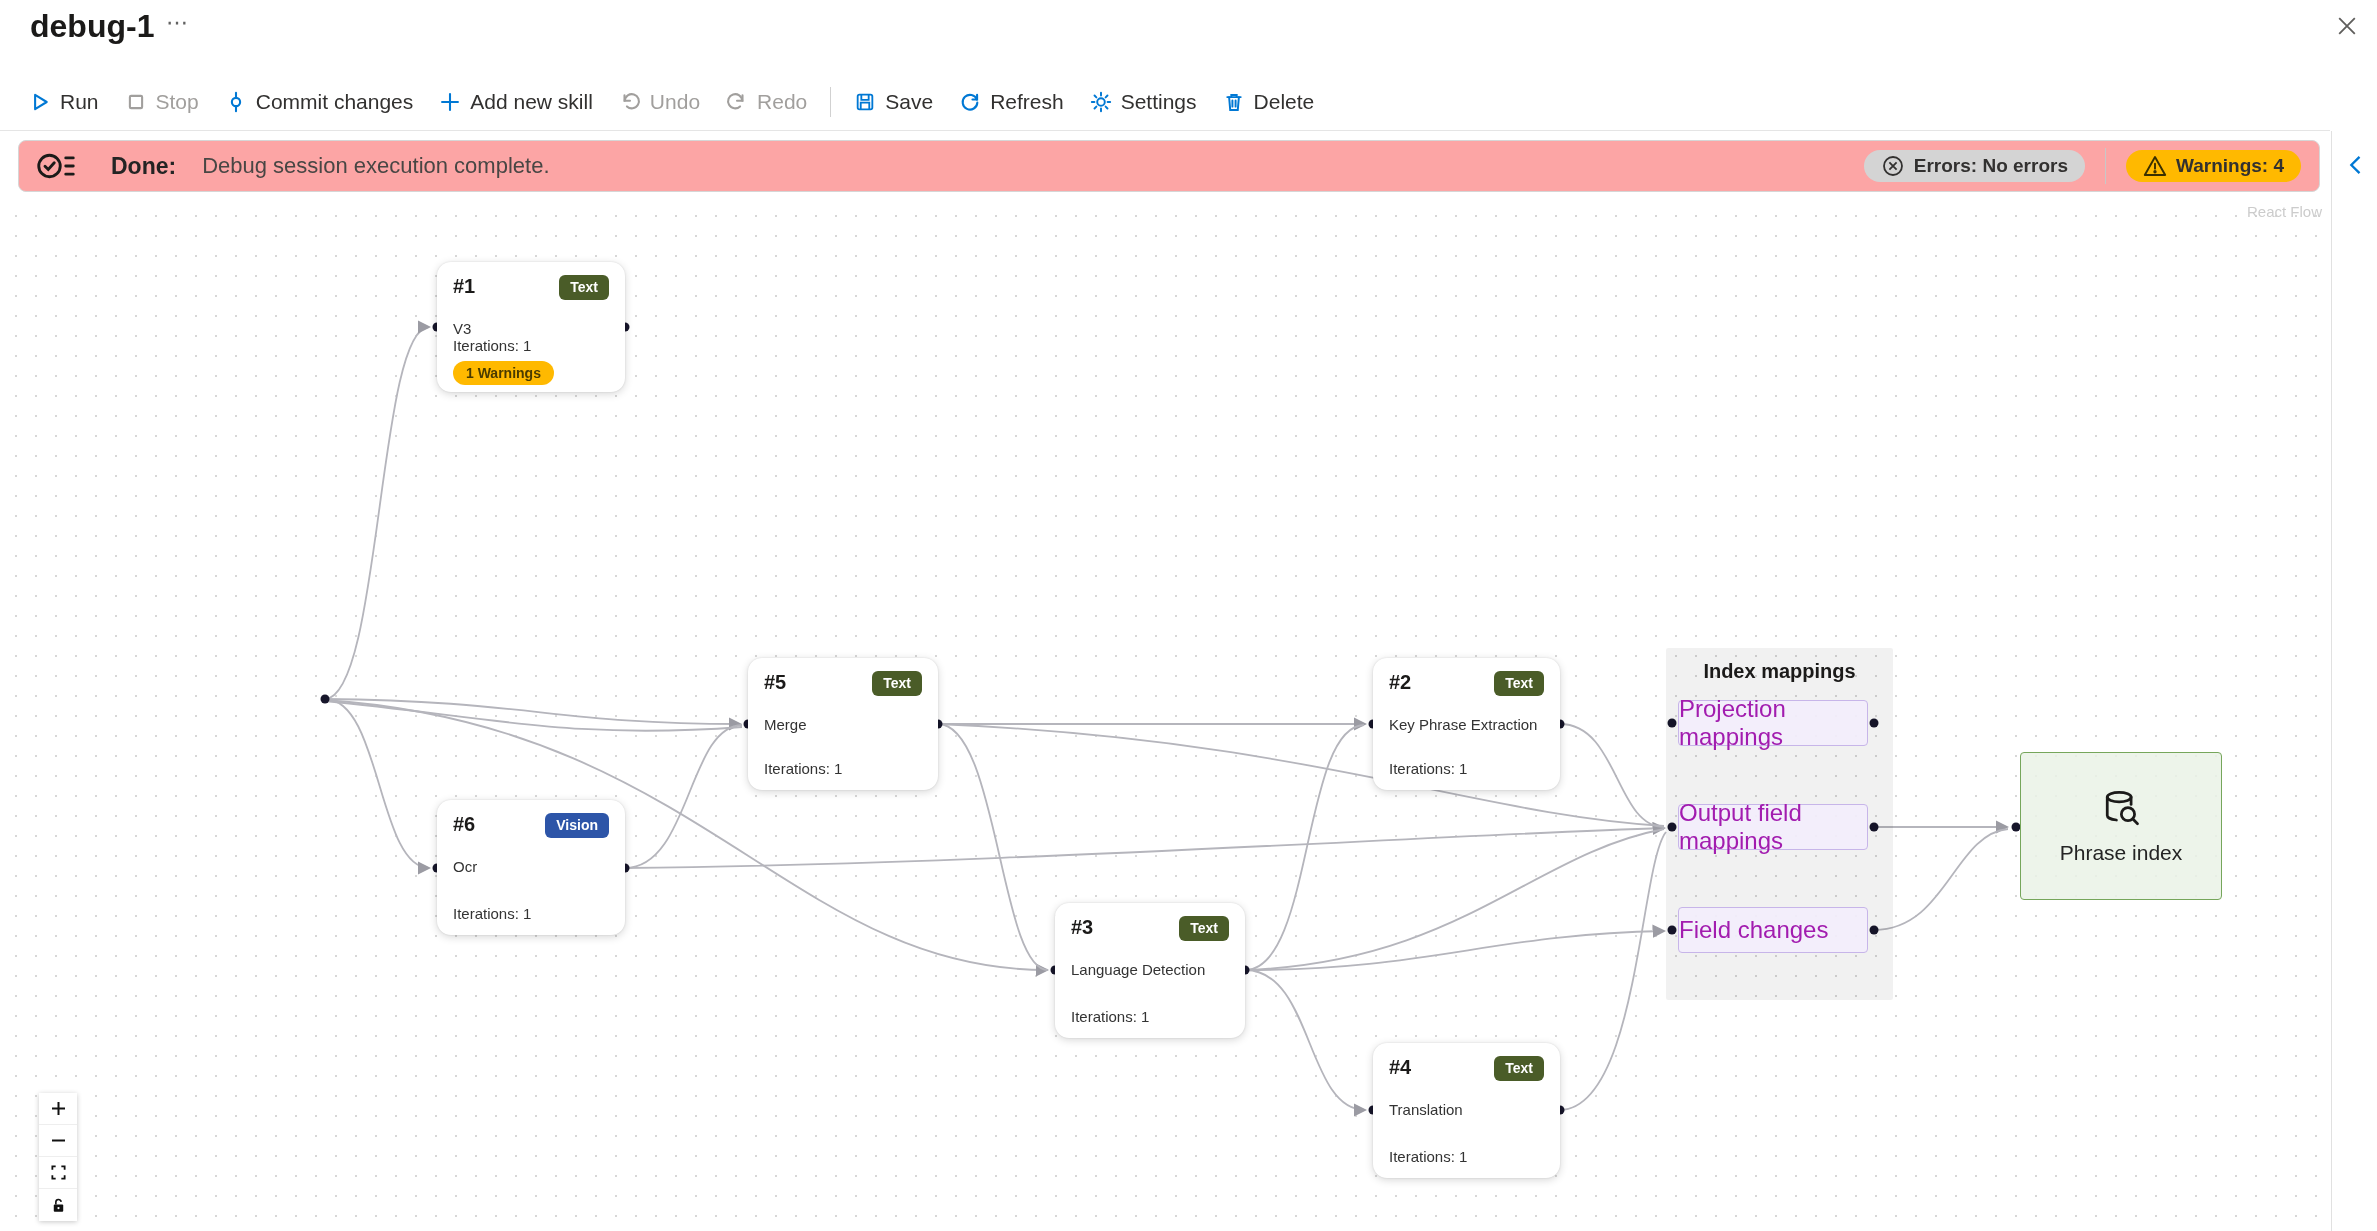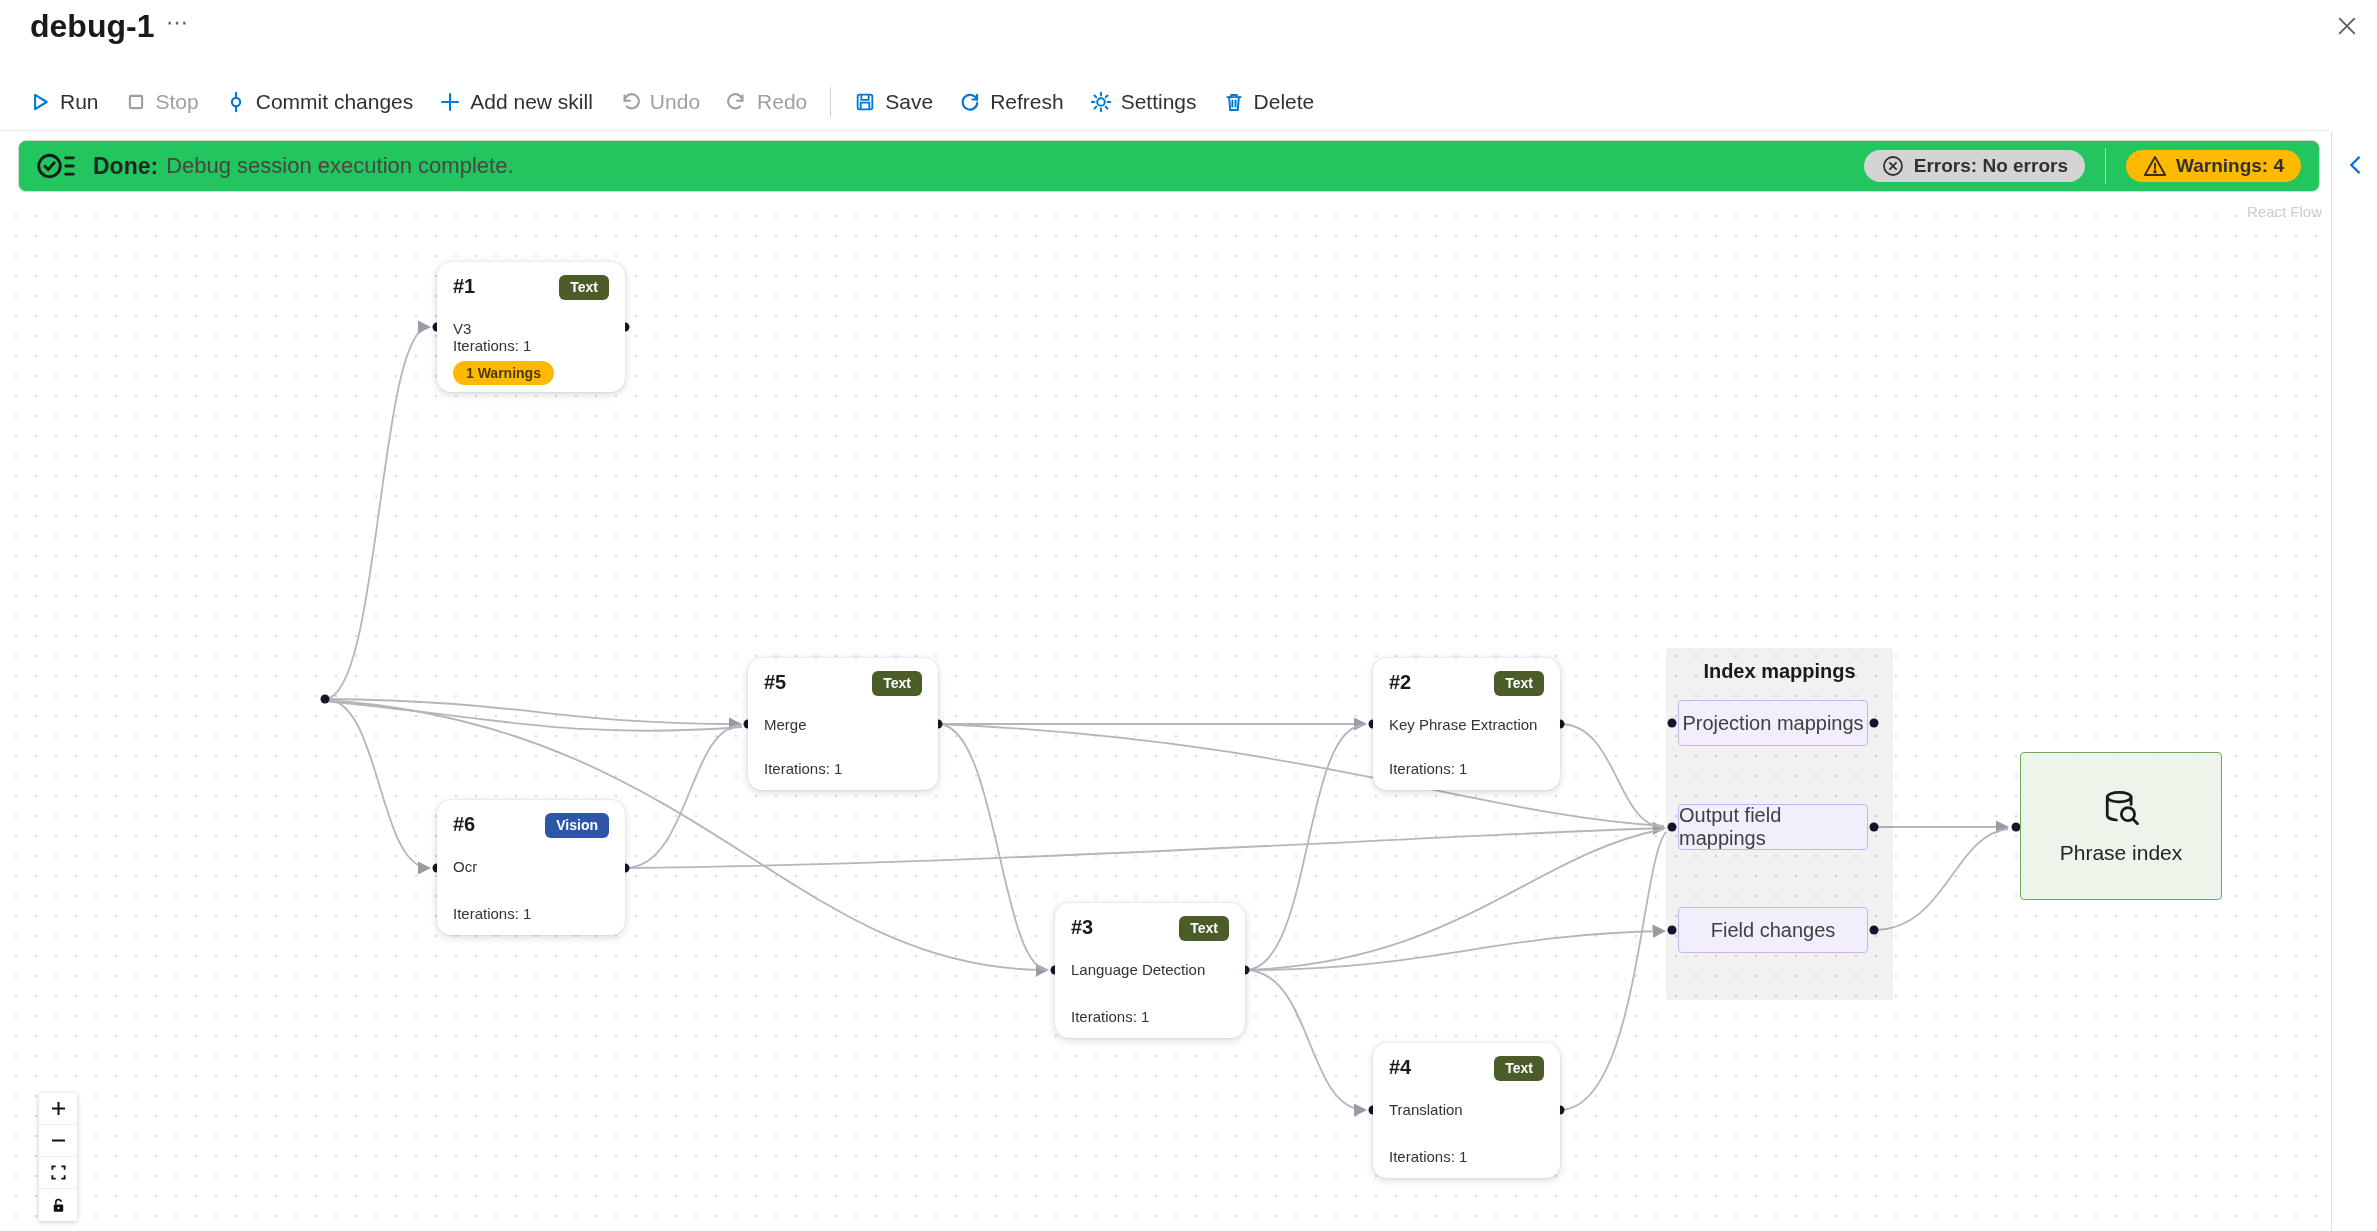--- a/index.html
+++ b/index.html
@@ -18,22 +18,22 @@
   .toolbar { position:absolute; top:80px; left:16px; height:44px; display:flex; align-items:center; }
   .tb-item { display:flex; align-items:center; gap:9px; padding:0 13px; height:40px;
     font-size:21px; color:#323130; border-radius:4px; cursor:pointer; white-space:nowrap; }
   .tb-item.disabled { color:#a19f9d; cursor:default; }
   .tb-item svg { display:block; }
   .tb-sep { width:1px; height:30px; background:#d1d1d1; margin:0 10px; }
   .toolbar-rule { position:absolute; top:130px; left:0; width:2330px; height:1px; background:#e5e5e5; }
 
   
   .status-bar { position:absolute; top:140px; left:18px; width:2302px; height:52px;
-    background:#22c55e; border:1px solid #d6d6d6; border-radius:8px;
-    display:flex; align-items:center; padding:0 18px; }
+    background:#fca5a5; border:1px solid #d6d6d6; border-radius:8px;
+    display:flex; align-items:center; padding:0 18px;gap:18px; }
   .done-label { font-size:23px; font-weight:700; margin-left:16px; color:#242424; }
   .status-message { font-size:22px; color:#484644; margin-left:8px; }
   .status-right { margin-left:auto; display:flex; align-items:center; gap:20px; }
   .pill { height:32px; border-radius:16px; display:flex; align-items:center; gap:9px;
     padding:0 17px; font-size:19px; font-weight:600; color:#323130; cursor:pointer; }
   .errors-pill { background:#d4d4d4; }
   .warnings-pill { background:#ffb900; }
   .pill-sep { width:1px; height:36px; background:#c8c8c8; }
 
   
@@ -76,21 +76,21 @@
     background:rgba(234,242,230,.85); border:1.5px solid #76a65b; border-radius:4px;
     display:flex; flex-direction:column; align-items:center; justify-content:center; gap:10px;
     font-size:21px; cursor:pointer; }
 
   
   .group { position:absolute; left:1658px; top:448px; width:227px; height:352px;
     background:rgba(0,0,0,.055); border-radius:2px;margin-left:8px; }
   .group-title { text-align:center; font-weight:700; font-size:20px; margin-top:12px; color:#1b1a19; }
   .chip { position:absolute; width:190px; height:46px; background:rgba(243,238,252,.92);
     border:1px solid #c7b5e9; border-radius:4px; display:flex; align-items:center;
-    justify-content:center; font-size:20px; color:#404040; cursor:pointer; }
+    justify-content:flex-start; font-size:24px; color:#a21caf; cursor:pointer; }
 
   
   .controls { position:absolute; left:39px; top:893px; width:38px; background:#fff;
     box-shadow:0 1px 5px rgba(0,0,0,.22); }
   .ctrl-btn { width:38px; height:32px; display:flex; align-items:center; justify-content:center;
     border-bottom:1px solid #eee; cursor:pointer; background:#fff; }
   .ctrl-btn:last-child { border-bottom:none; }
 </style>
 </head>
 <body>

